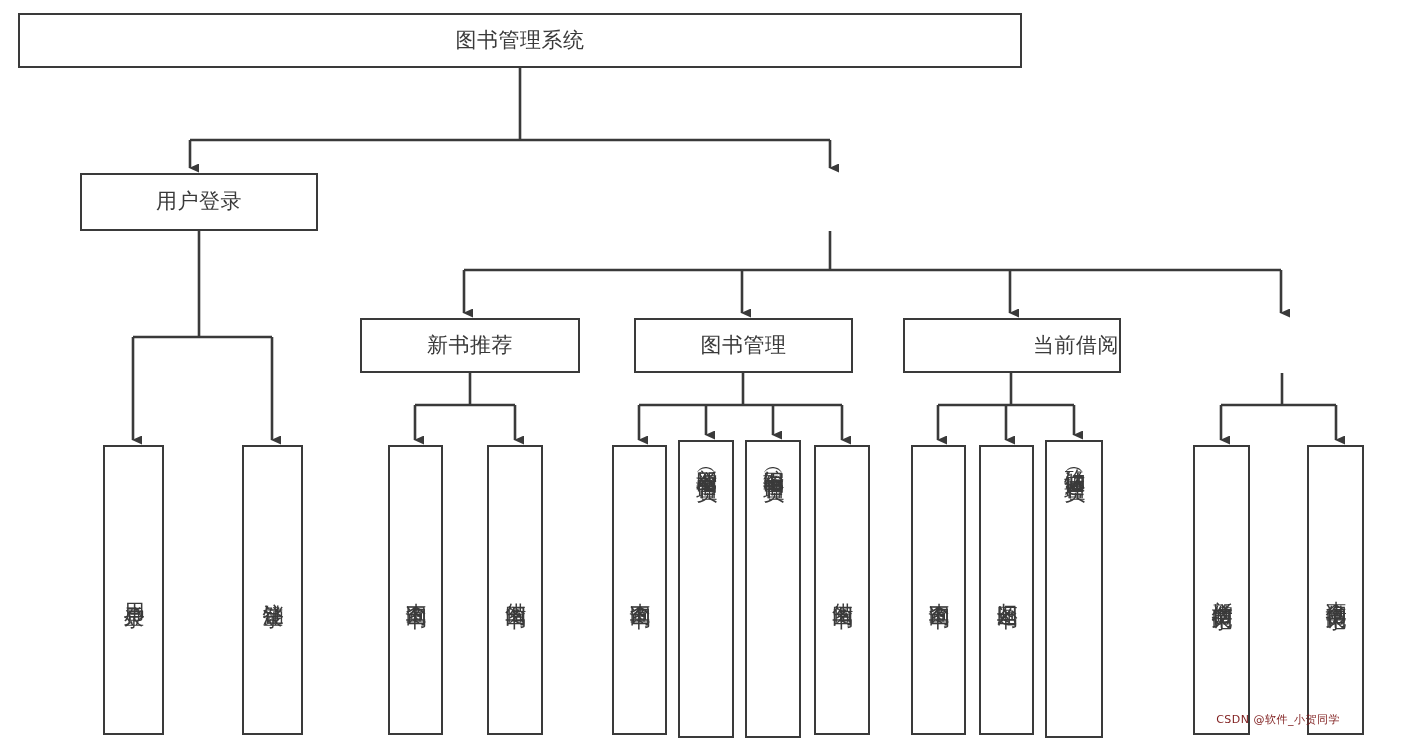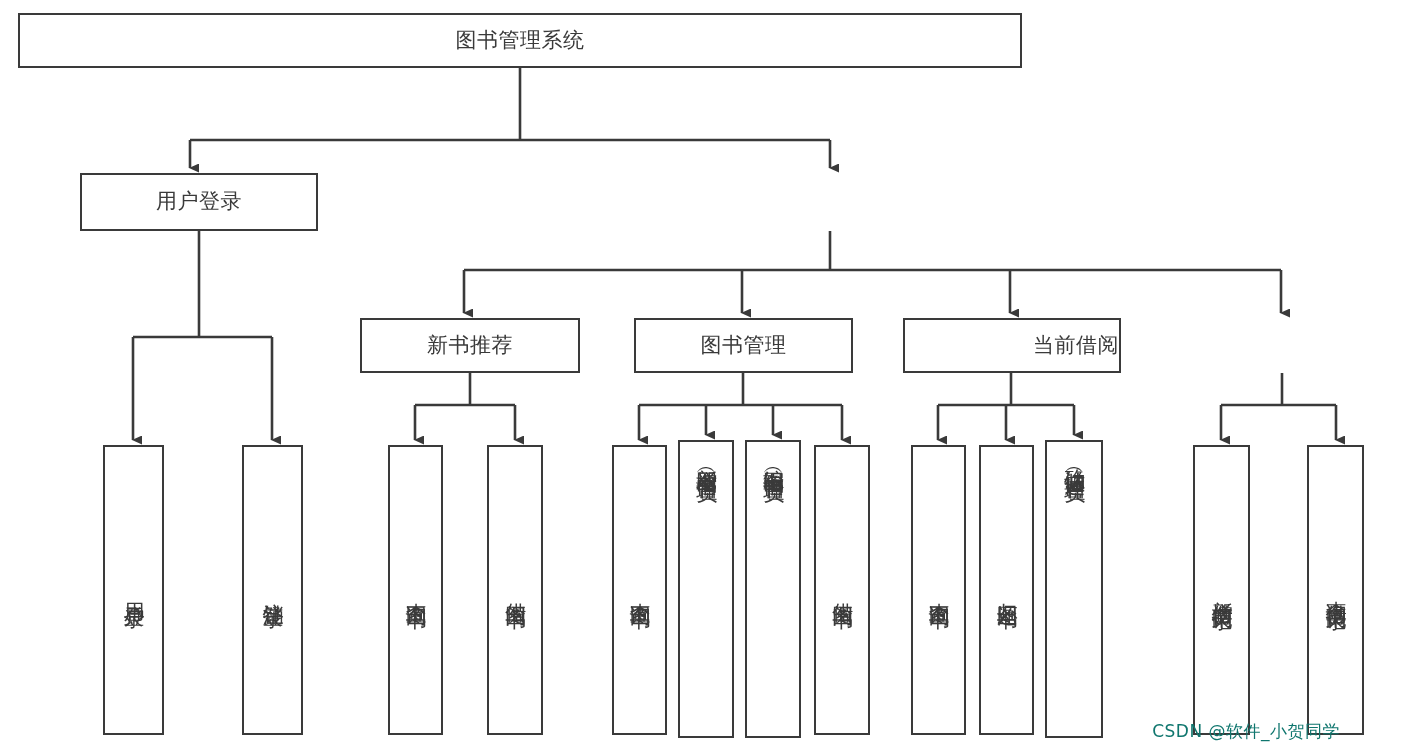--- a/index.html
+++ b/index.html
@@ -55,23 +55,23 @@
     justify-content: center;
     padding-top: 10px;
   }
   .leaf-box.centered {
     align-items: center;
     padding-top: 0;
   }
   #watermark {
     position: absolute;
     right: 10px;
-    bottom: 4px;
-    font-size: 17px;
-    color: #0f766e;
+    bottom: 20px;
+    font-size: 11px;
+    color: #7f1d1d;
     white-space: nowrap;
     letter-spacing: 0.5px;
   }
 </style>
 </head>
 <body>
 
 <div id="diagram-root">
 
   <svg class="connector-layer" viewBox="0 0 1405 747" xmlns="http://www.w3.org/2000/svg">

